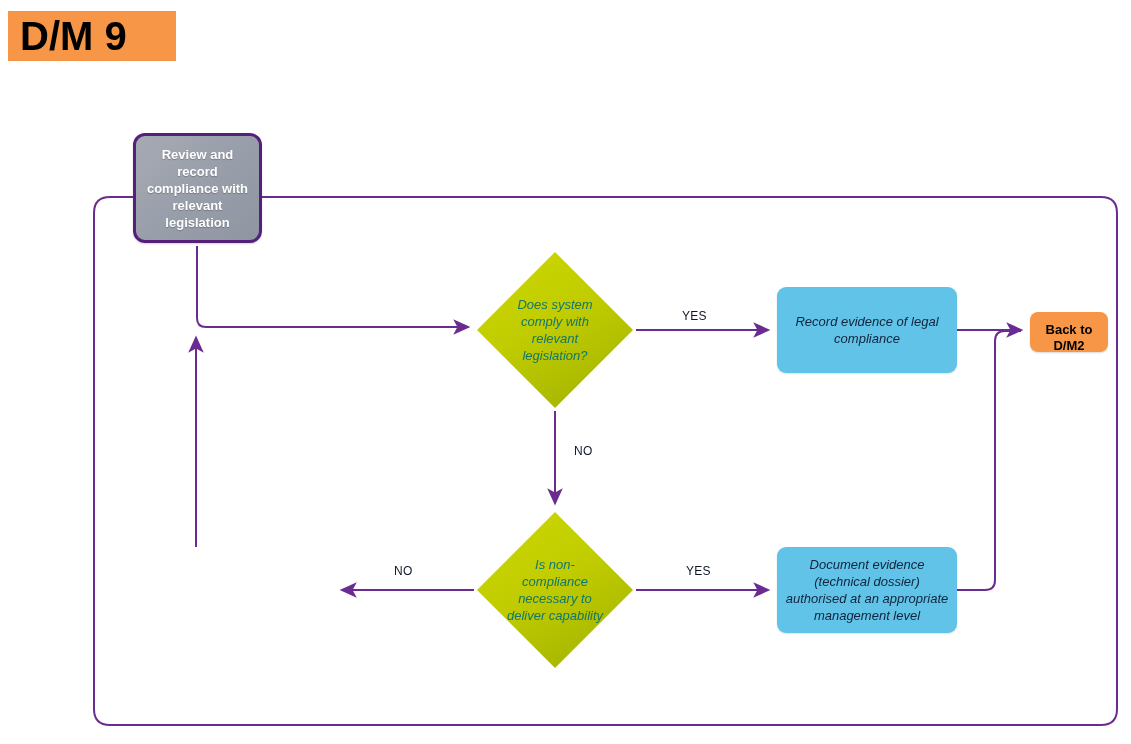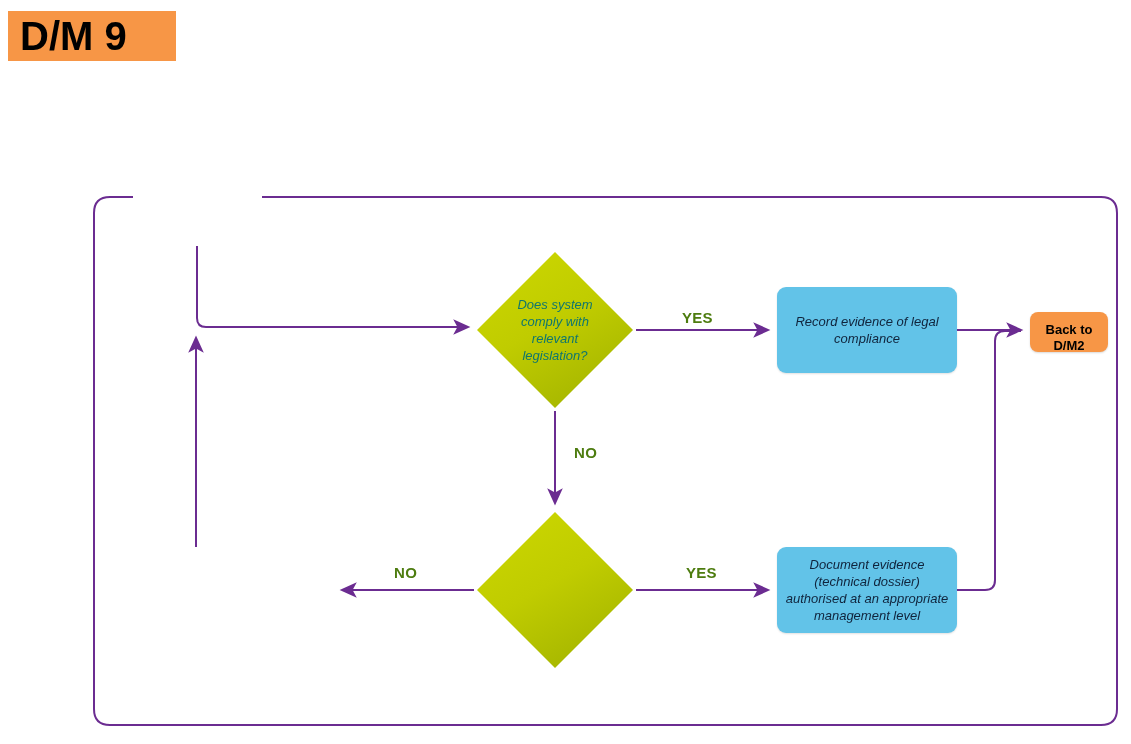--- a/index.html
+++ b/index.html
@@ -158,23 +158,23 @@
   #node-diamond-noncompliance {
     left: 477px;
     top: 512px;
     width: 156px;
     height: 156px;
   }
 
   
   .edge-label {
     position: absolute;
-    color: #4d7c0f;
-    font-size: 15px;
-    font-weight: bold;
+    color: #0f172a;
+    font-size: 12px;
+    font-weight: normal;
     letter-spacing: 0.3px;
     white-space: nowrap;
   }
   #label-yes-top  { left: 682px; top: 309px; }
   #label-no-mid   { left: 574px; top: 444px; }
   #label-no-bottom{ left: 394px; top: 564px; }
   #label-yes-bottom{ left: 686px; top: 564px; }
 </style>
 </head>
 <body>
@@ -239,33 +239,39 @@
     </g>
 
     <g>
       <path d="M 555,252 L 633,330 L 555,408 L 477,330 Z" fill="url(#gradGreen)" stroke="none" stroke-linejoin="round"></path>
     </g>
     <g>
       <path d="M 555,512 L 633,590 L 555,668 L 477,590 Z" fill="url(#gradGreen)" stroke="none" stroke-linejoin="round"></path>
     </g>
   </svg>
 
+  <div class="node" id="node-review">
+    <span class="node-text">Review and record compliance with relevant legislation</span>
+  </div>
 
   <div class="diamond-wrap" id="node-diamond-comply">
     <span class="diamond-label">Does system comply with relevant legislation?</span>
   </div>
 
   <div class="node blue-box" id="node-record-evidence">
     <span class="node-text">Record evidence of legal compliance</span>
   </div>
 
   <div class="node" id="node-back">
     <span class="node-text">Back to D/M2</span>
   </div>
 
+  <div class="diamond-wrap" id="node-diamond-noncompliance">
+    <span class="diamond-label">Is non-compliance necessary to deliver capability</span>
+  </div>
 
   <div class="node blue-box" id="node-document-evidence">
     <span class="node-text">Document evidence (technical dossier) authorised at an appropriate management level</span>
   </div>
 
 
   <span class="edge-label" id="label-yes-top">YES</span>
   <span class="edge-label" id="label-no-mid">NO</span>
   <span class="edge-label" id="label-no-bottom">NO</span>
   <span class="edge-label" id="label-yes-bottom">YES</span>

